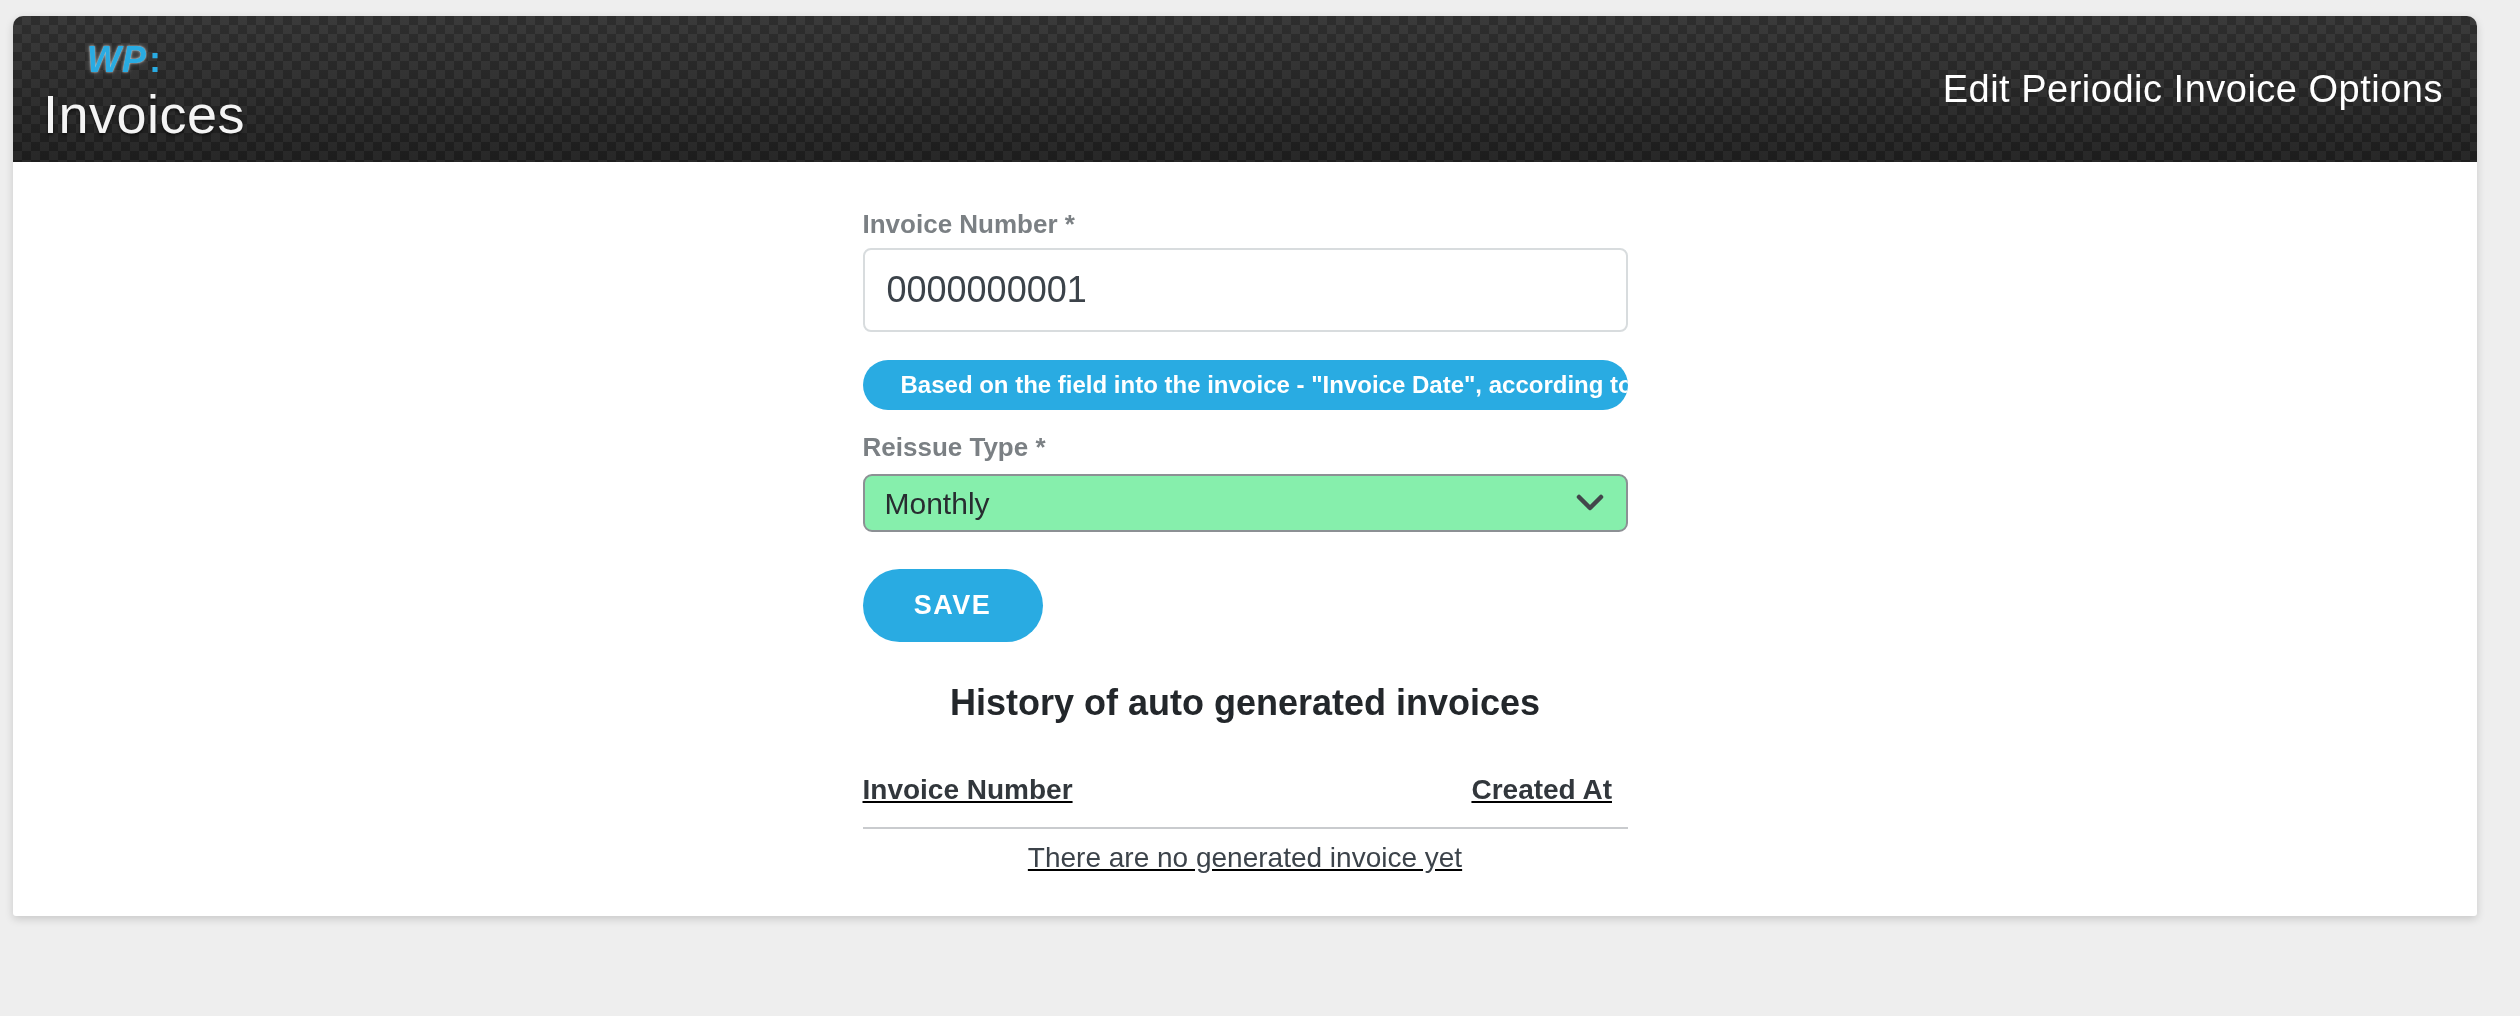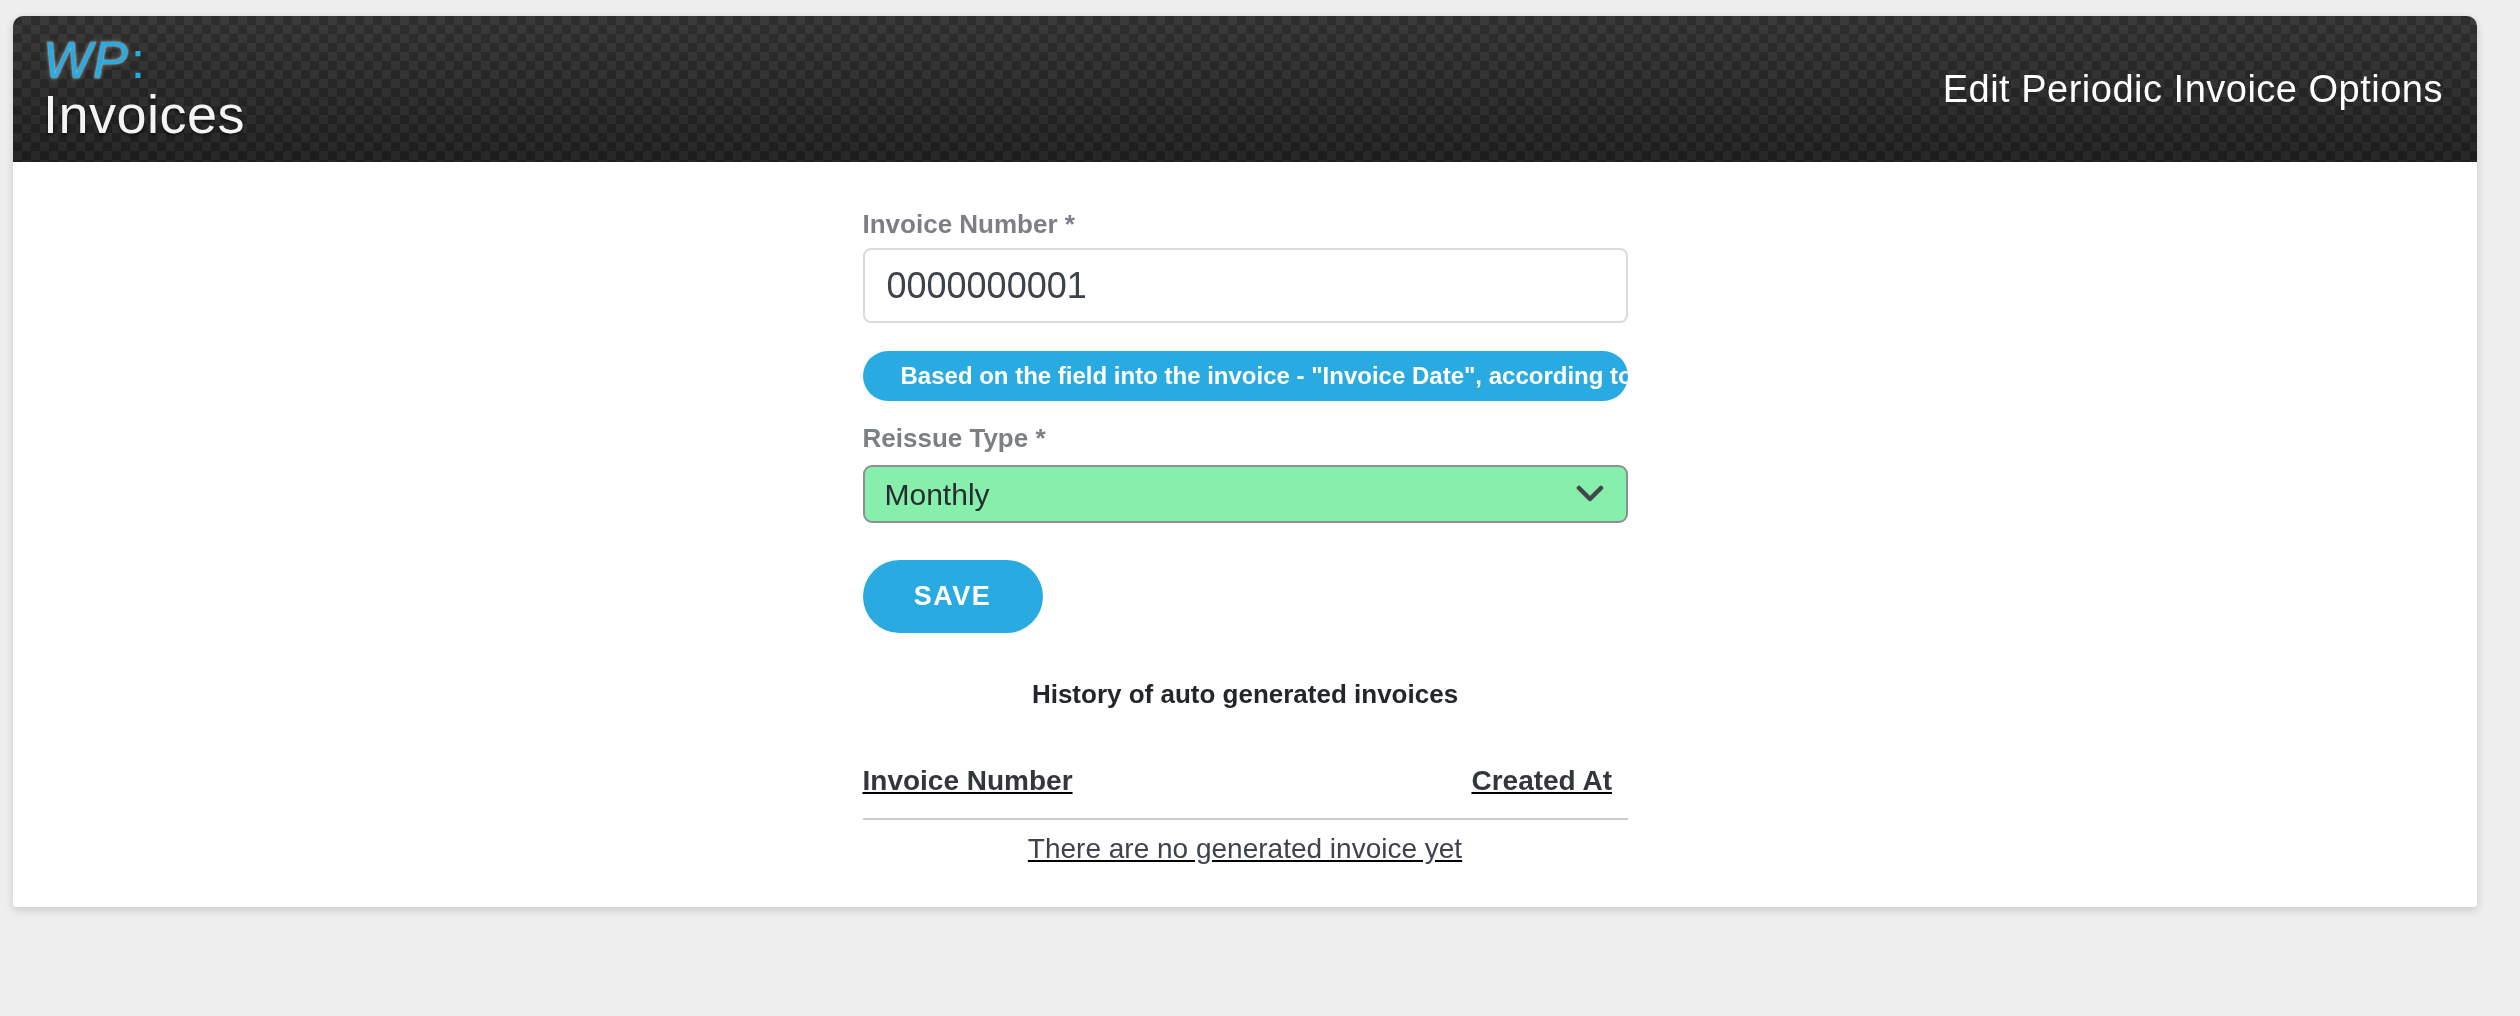--- a/index.html
+++ b/index.html
@@ -27,43 +27,44 @@
       linear-gradient(180deg, rgba(255,255,255,0.055) 0%, rgba(0,0,0,0.16) 100%),
       repeating-conic-gradient(#2f2f2f 0% 25%, #222222 0% 50%);
     background-size: 100% 100%, 18px 18px;
     display: flex;
     justify-content: space-between;
     align-items: center;
     padding: 0 34px 0 30px;
   }
   .logo { line-height: 1; user-select: none; }
   .logo-line1 {
-    font-size: 52px; font-weight: normal; font-style: italic;
+    font-size: 36px; font-weight: bold; font-style: italic;
     color: #29abe2; line-height: 50px; letter-spacing: 1px;
     text-shadow: 0 0 2px rgba(255,255,255,0.85), 0 0 5px rgba(255,255,255,0.35);
+    margin-left: 44px;
   }
   .logo-colon { font-style: normal; text-shadow: none; margin-left: 2px; }
   .logo-line2 {
     font-size: 54px; font-weight: 500; color: #f4f4f4;
     line-height: 58px; letter-spacing: 0.5px;
     text-shadow: 0 2px 3px rgba(0,0,0,0.55);
   }
   .page-title {
     color: #ffffff; font-size: 38px; font-weight: normal;
     letter-spacing: 0.5px;
   }
   
   .content { width: 765px; margin: 0 auto; padding-top: 47px; }
   .field-label {
     display: block;
     font-size: 26px; font-weight: bold; color: #7b8084;
     line-height: 30px; margin-bottom: 6px;
   }
   .text-input {
-    display: block; width: 100%; height: 75px;
+    display: block; width: 100%; height: 84px;
     margin-top: 9px;
     border: 2px solid #d8dcde; border-radius: 8px;
     font-family: "Liberation Sans", sans-serif;
     font-size: 36px; color: #3c434a;
     padding: 0 22px; outline: none; background: #fff;
   }
   .hint-pill {
     margin-top: 28px; height: 50px; line-height: 50px;
     background: #29abe2; border-radius: 25px;
     color: #ffffff; font-size: 24px; font-weight: bold;
@@ -89,21 +90,21 @@
     margin-top: 37px;
     width: 180px; height: 73px;
     border: none; border-radius: 40px;
     background: #29abe2; color: #ffffff;
     font-family: "Liberation Sans", sans-serif;
     font-size: 27px; font-weight: 600; letter-spacing: 1.5px;
     cursor: pointer;
   }
   .history-title {
     margin-top: 41px; text-align: center;
-    font-size: 26px; font-weight: bold; color: #23272b;
+    font-size: 36px; font-weight: bold; color: #23272b;
     line-height: 40px;
   }
   .history-table { width: 100%; border-collapse: collapse; margin-top: 14px; text-decoration: underline; }
   .history-table th {
     text-align: left;
     font-size: 28px; font-weight: bold; color: #32373c;
     padding: 37px 0 21px;
     border-bottom: 2px solid #c9cbce;
   }
   .history-table th.col-invoice { width: 79.6%; }

